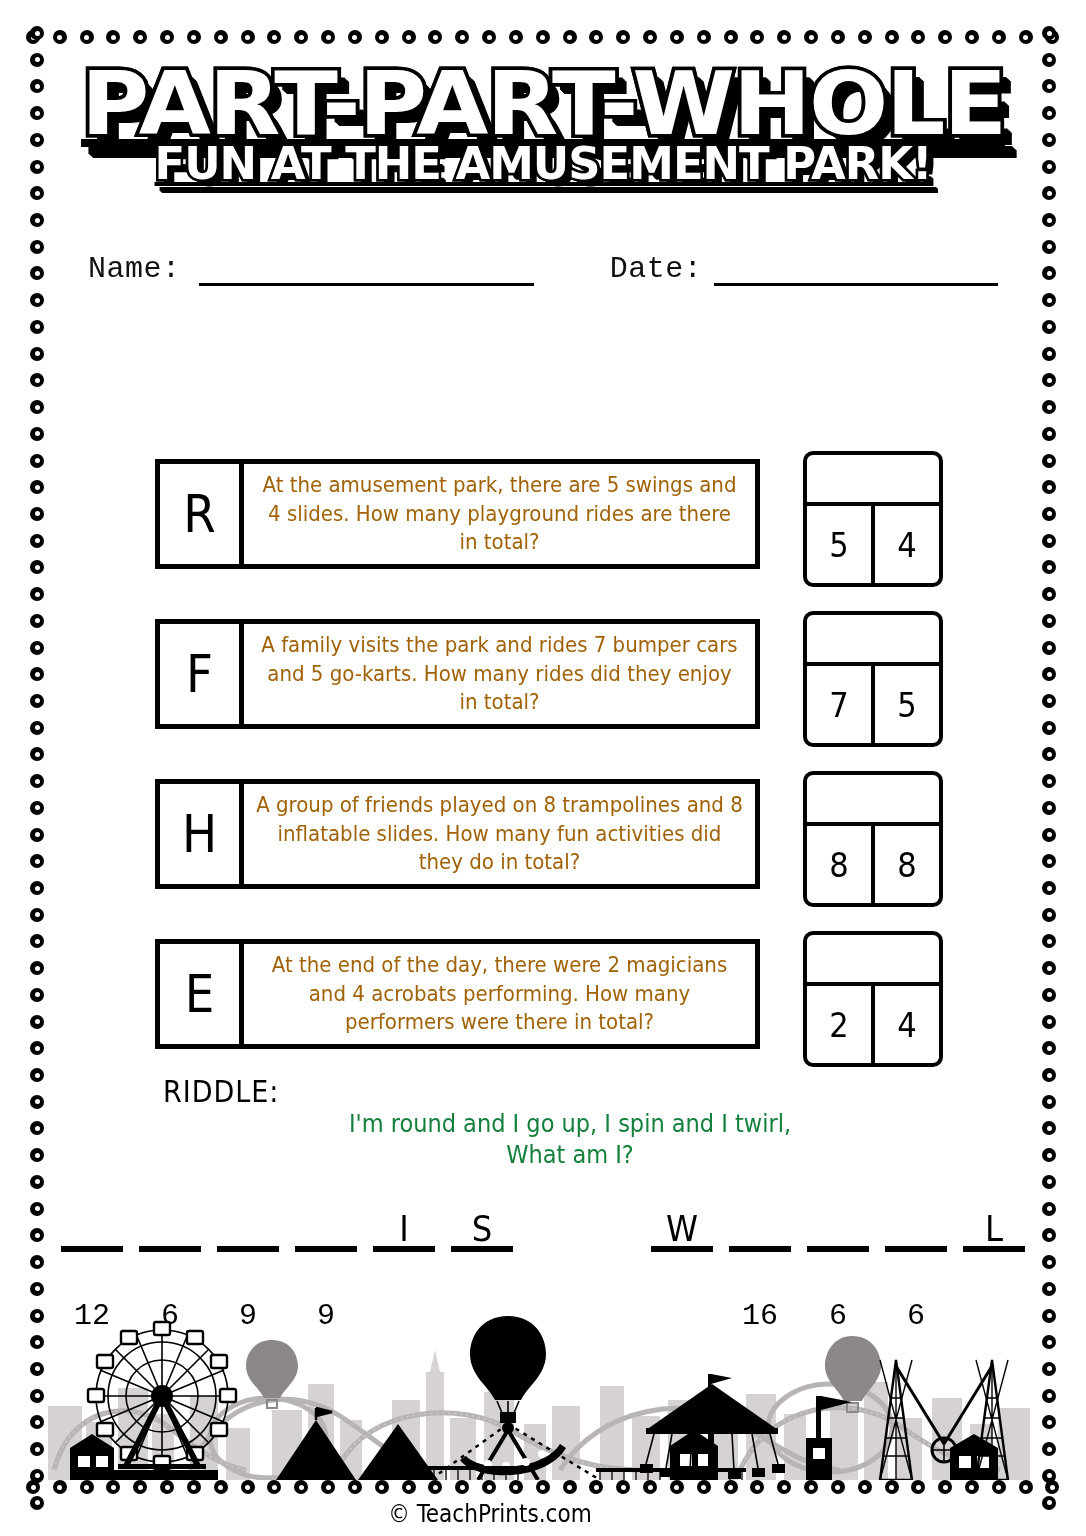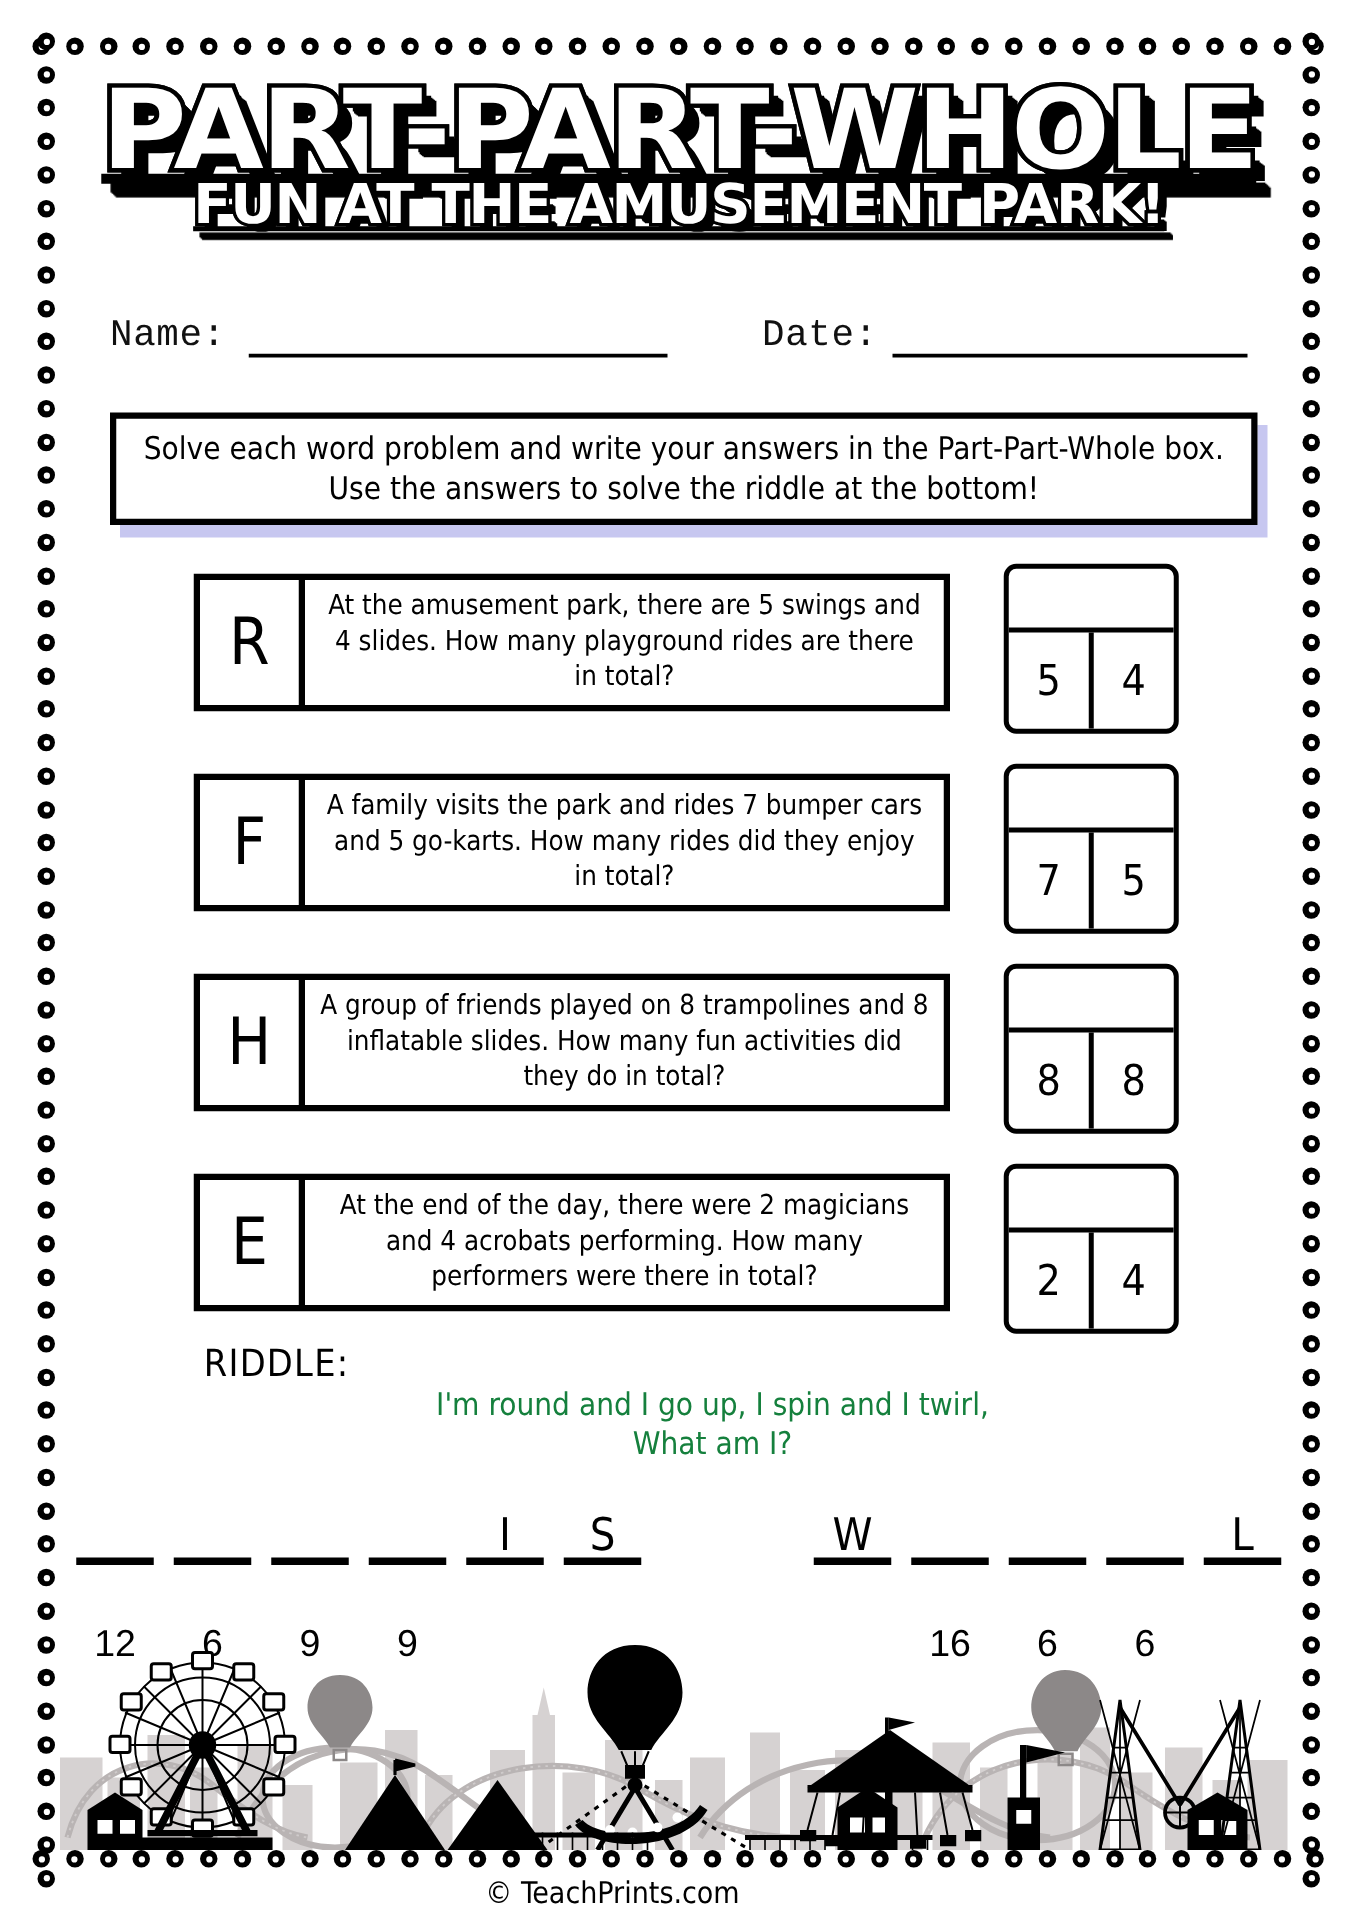--- a/index.html
+++ b/index.html
@@ -183,21 +183,21 @@
   .prob-text {
     flex: 1;
     display: flex;
     align-items: center;
     justify-content: center;
     padding: 0 12px;
     font-family: "DejaVu Sans Condensed", "DejaVu Sans", sans-serif;
     font-size: 22px;
     line-height: 1.3;
     text-align: center;
-    color: #000000;
+    color: #a16207;
   }
 
   
   .ppw {
     position: absolute;
     left: 648px;
     top: -4px;
     width: 140px;
     height: 136px;
     border: 4px solid #000;
@@ -269,21 +269,21 @@
     line-height: 34px;
     color: #000;
   }
   .blank-line {
     border-bottom: 6px solid #000;
     height: 6px;
     margin-bottom: 6px;
   }
   .blank-num {
     height: 32px;
-    font-family: Liberation Sans, sans-serif;
+    font-family: Liberation Mono, monospace;
     font-size: 30px;
     line-height: 32px;
     color: #000;
     margin-top: 48px;
   }
 
   
   .scene {
     position: absolute;
     left: 40px;
@@ -515,26 +515,20 @@
   </div>
 
   <div class="namedate">
     <span class="nd-label">Name:</span>
     <span class="nd-line nd-name-line"></span>
     <span class="nd-gap"></span>
     <span class="nd-label">Date:</span>
     <span class="nd-line nd-date-line"></span>
   </div>
 
-  <div class="instr-wrap">
-    <div class="instr-shadow"></div>
-    <div class="instr-box">
-      <div class="instr-text">Solve each word problem and write your answers in the Part-Part-Whole box. Use the answers to solve the riddle at the bottom!</div>
-    </div>
-  </div>
 
   <div class="problems" id="problems">
       <div class="prob-row">
         <div class="prob-main">
           <div class="prob-letter">R</div>
           <div class="prob-text">At the amusement park, there are 5 swings and 4 slides. How many playground rides are there in total?</div>
         </div>
         <div class="ppw">
           <div class="ppw-whole"></div>
           <div class="ppw-parts">

